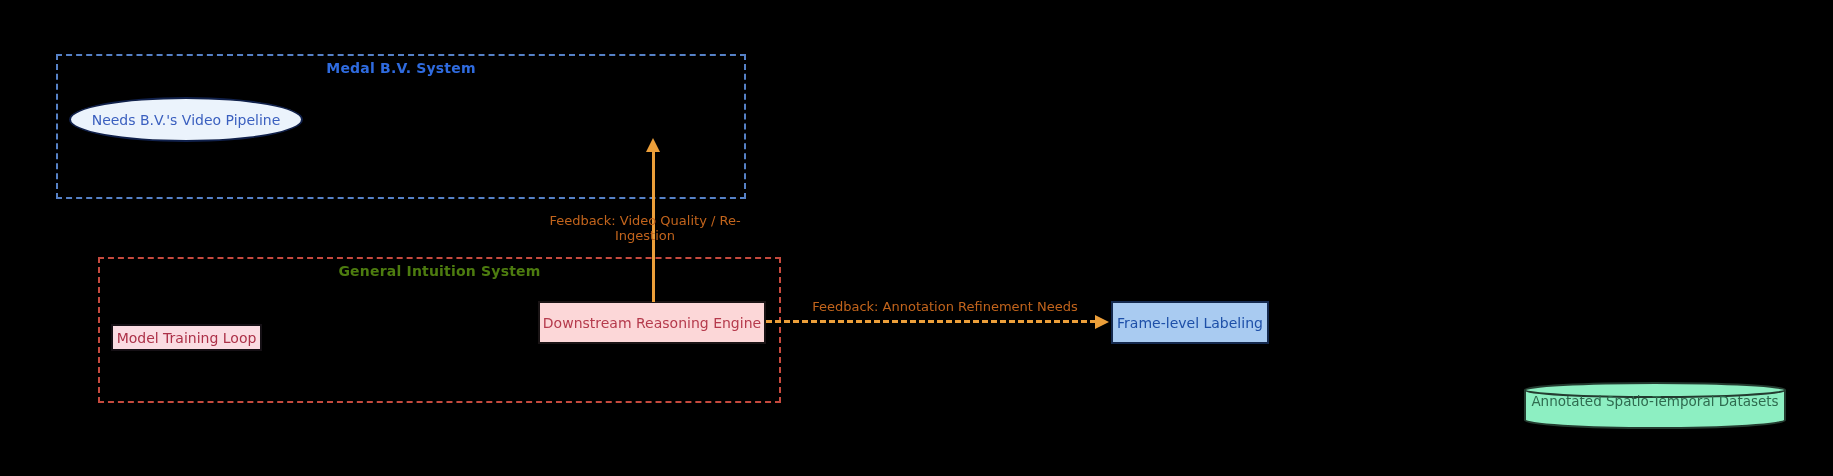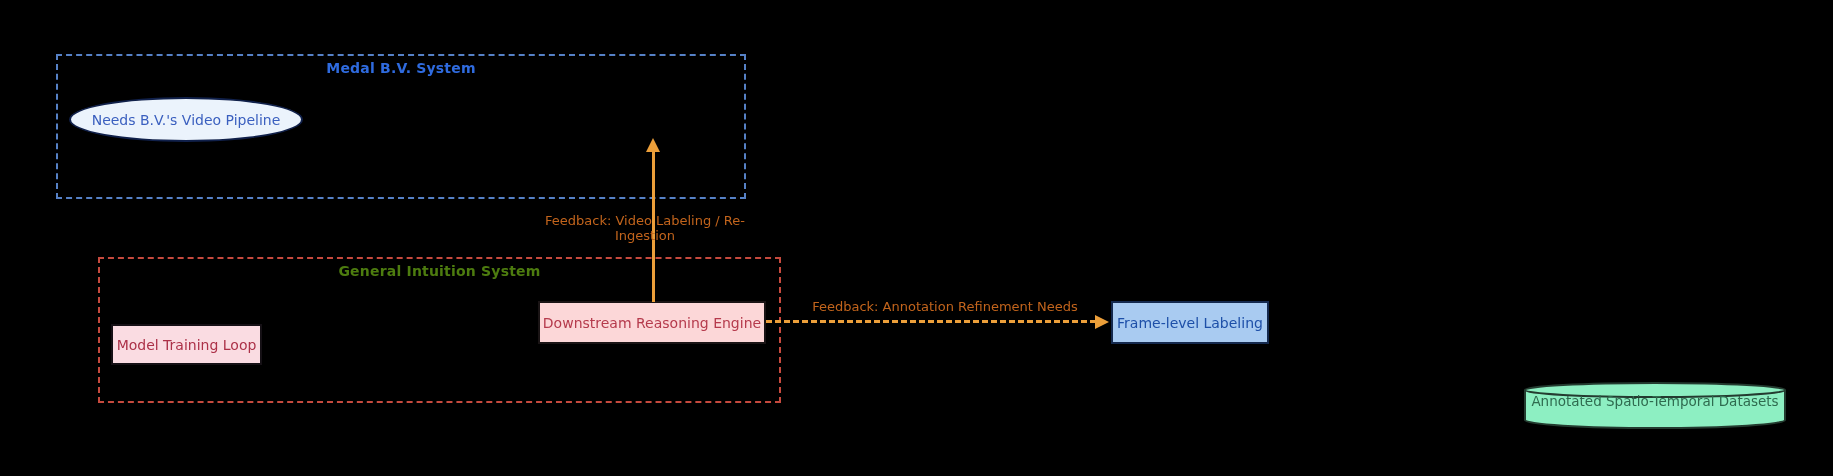--- a/index.html
+++ b/index.html
@@ -15,21 +15,21 @@
     font-size:14px;letter-spacing:.2px;font-weight:bold;}
   .cluster-medal .cluster-label{color:#2F6BDF;}
   .cluster-gi .cluster-label{color:#4d7c0f;}
   
   .node{position:absolute;display:flex;align-items:center;justify-content:center;
     text-align:center;font-size:14px;box-sizing:border-box;}
   .node-ellipse{left:69px;top:97px;width:234px;height:45px;border-radius:50%;
     background:#EBF3FC;border:2px solid #10204A;color:#3A5FBF;}
   .node-raw{left:578px;top:102px;width:152px;height:38px;
     background:#CBE0F7;border:2px solid #0D1526;color:#2B52A8;}
-  .node-training{left:111px;top:324px;width:151px;height:41px;
+  .node-training{left:111px;top:324px;width:151px;height:27px;
     background:#FADCE2;border:2px solid #151015;color:#AC3148;}
   .node-reasoning{left:538px;top:301px;width:228px;height:43px;
     background:#FCD7D8;border:2px solid #1A1415;color:#B53A4C;}
   .node-labeling{left:1111px;top:301px;width:158px;height:43px;
     background:#A9CBF1;border:2px solid #14294E;color:#1D4FA8;}
   .node-cylinder{left:1523px;top:381px;width:264px;height:48px;color:#2F6B4F;
     font-size:13.5px;}
   .node-cylinder .cyl-label{position:absolute;left:0;top:12px;width:100%;text-align:center;}
   .node-cylinder svg{position:absolute;left:0;top:0;}
   
@@ -79,19 +79,19 @@
   <div class="node node-cylinder">
     <svg width="264" height="48" viewBox="0 0 264 48">
       <path d="M2,9 L2,39 A130,8 0 0 0 262,39 L262,9" fill="#8DEFC2" stroke="#243B30" stroke-width="2"></path>
       <ellipse cx="132" cy="9" rx="130" ry="7" fill="#8DEFC2" stroke="#243B30" stroke-width="2"></ellipse>
     </svg>
     <div class="cyl-label">Annotated Spatio-Temporal Datasets</div>
   </div>
 
   <div class="edge-vline"></div>
   <div class="arrow-up"></div>
-  <div class="edge-label edge-label-v">Feedback: Video Labeling / Re-Ingestion</div>
+  <div class="edge-label edge-label-v">Feedback: Video Quality / Re-Ingestion</div>
 
   <div class="edge-hline"></div>
   <div class="arrow-right"></div>
   <div class="edge-label edge-label-h">Feedback: Annotation Refinement Needs</div>
 
 </div>
 
 </body></html>

